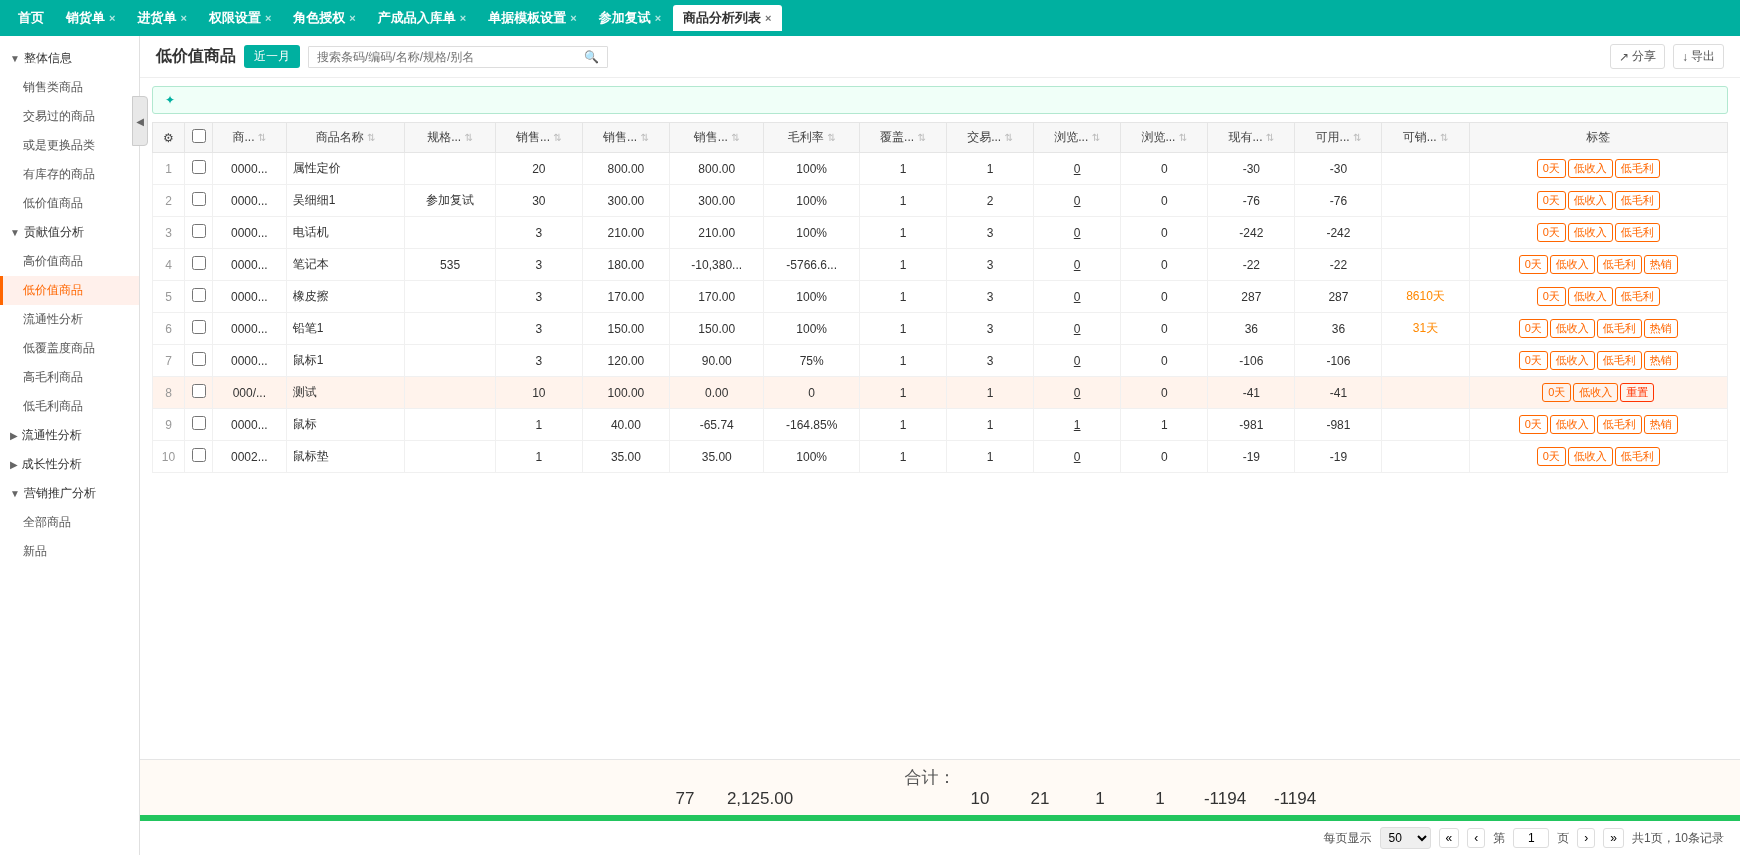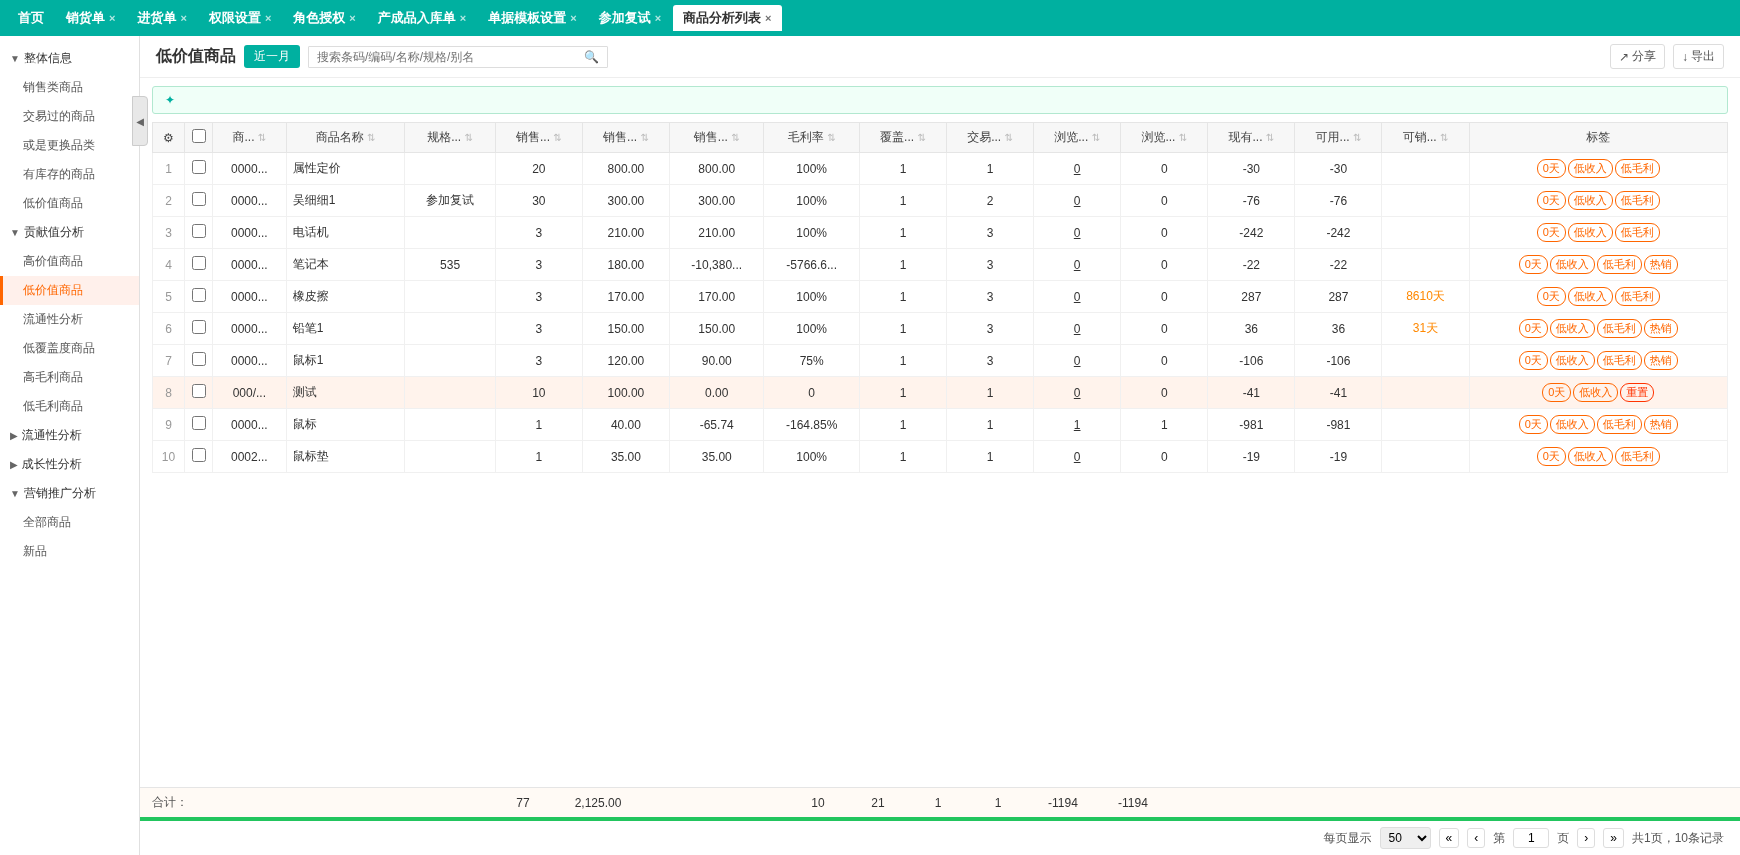--- a/index.html
+++ b/index.html
@@ -182,58 +182,59 @@
       padding: 5px 6px;
       text-align: center;
       color: #333;
       white-space: nowrap;
     }
     td.left { text-align: left; }
 
     .tag {
       display: inline-block;
       padding: 1px 5px;
-      border-radius: 9px;
+      border-radius: 3px;
       font-size: 11px;
       margin: 1px;
     }
     .tag-orange { color: #ff6600; border: 1px solid #ff6600; }
     .tag-red { color: #ff3300; border: 1px solid #ff3300; }
     .underline { text-decoration: underline; cursor: pointer; }
 
     .row-index { color: #999; }
     .cb { width: 14px; height: 14px; cursor: pointer; }
 
     
     .footer-totals {
       background: #fffaf5;
       border-top: 1px solid #e5e5e5;
       display: flex;
       align-items: center;
       padding: 6px 12px;
-      font-size: 12px;
+      font-size: 17px;
       flex-shrink: 0;
+      flex-direction: column;
     }
     .total-label { color: #555; margin-right: 20px; font-weight: 500; }
     .total-cells {
       display: flex; flex: 1;
     }
     .total-cell {
       text-align: center;
       padding: 0 6px;
       color: #333;
     }
 
     
     .pagination-bar {
       display: flex;
       align-items: center;
       justify-content: flex-end;
       padding: 6px 16px;
-      border-top: 4px solid #22c55e;
+      border-top: 6px solid #22c55e;
       gap: 8px;
       font-size: 12px;
       color: #555;
       flex-shrink: 0;
       background: #fff;
     }
     .page-size-select {
       border: 1px solid #ddd; border-radius: 3px; padding: 2px 4px; font-size: 12px;
     }
     .page-btn {

